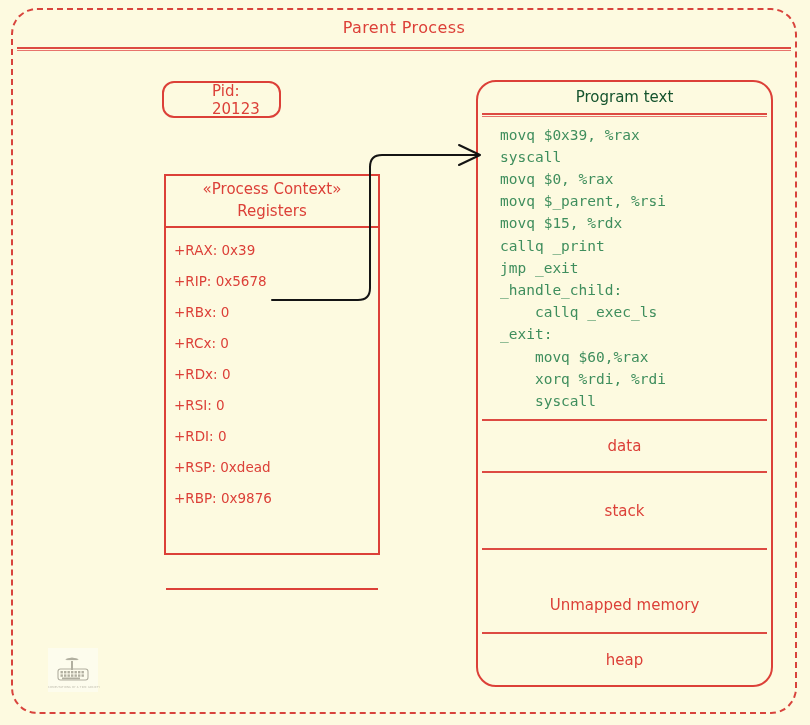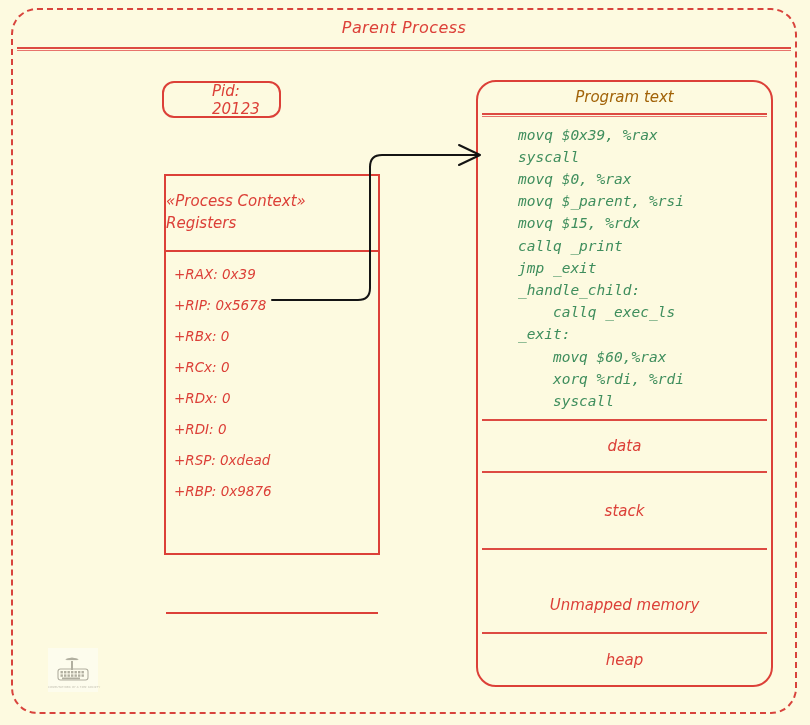--- a/index.html
+++ b/index.html
@@ -8,21 +8,20 @@
     padding: 0;
     background: #fdfae0;
   }
   #canvas {
     position: relative;
     width: 810px;
     height: 725px;
     background: #fdfae0;
     overflow: hidden;
     font-family: "DejaVu Sans", sans-serif;
-    font-style: italic;
   }
 
   
   .outer-frame {
     position: absolute;
     left: 11px;
     top: 8px;
     width: 786px;
     height: 706px;
     border: 2px dashed #d8433c;
@@ -74,26 +73,26 @@
   .ctx-box {
     position: absolute;
     left: 164px;
     top: 174px;
     width: 216px;
     height: 381px;
     border: 2px solid #dc4038;
     box-sizing: border-box;
   }
   .ctx-header {
-    height: 76px;
+    height: 52px;
     border-bottom: 2px solid #dc4038;
     box-sizing: border-box;
     display: flex;
     flex-direction: column;
-    align-items: flex-start;
+    align-items: center;
     justify-content: center;
     color: #dc4038;
   }
   .ctx-stereotype { font-size: 15px; line-height: 20px; }
   .ctx-subtitle   { font-size: 15px; line-height: 24px; }
   .ctx-body {
     height: 360px;
     box-sizing: border-box;
     padding: 14px 0 0 8px;
   }
@@ -121,33 +120,33 @@
     border-radius: 20px;
     box-sizing: border-box;
     display: flex;
     flex-direction: column;
   }
   .mem-title {
     height: 33px;
     display: flex;
     align-items: center;
     justify-content: center;
-    color: #a16207;
+    color: #14532d;
     font-size: 15px;
   }
   .mem-rule {
     height: 0;
     border-top: 2px solid #dd4a42;
     margin: 0 4px;
   }
   .mem-rule.soft { border-top: 1px solid #e8736c; margin-top: 1px; }
 
   .code-pane {
     flex: 0 0 auto;
-    padding: 7px 0 7px 40px;
+    padding: 7px 0 7px 22px;
   }
   .code-line {
     font-family: "DejaVu Sans Mono", monospace;
     font-size: 14.5px;
     line-height: 22.2px;
     color: #3f8e5d;
     white-space: pre;
   }
 
   .mem-seg {
@@ -220,20 +219,21 @@
     <div class="ctx-header">
       <div class="ctx-stereotype">«Process Context»</div>
       <div class="ctx-subtitle">Registers</div>
     </div>
     <div class="ctx-body">
       <div class="reg-row">+RAX: 0x39</div>
       <div class="reg-row">+RIP: 0x5678</div>
       <div class="reg-row">+RBx: 0</div>
       <div class="reg-row">+RCx: 0</div>
       <div class="reg-row">+RDx: 0</div>
+      <div class="reg-row">+RSI: 0</div>
       <div class="reg-row">+RDI: 0</div>
       <div class="reg-row">+RSP: 0xdead</div>
       <div class="reg-row">+RBP: 0x9876</div>
     </div>
     <div class="ctx-footer"></div>
   </div>
 
   <div class="mem-box">
     <div class="mem-title">Program text</div>
     <div class="mem-rule"></div>

